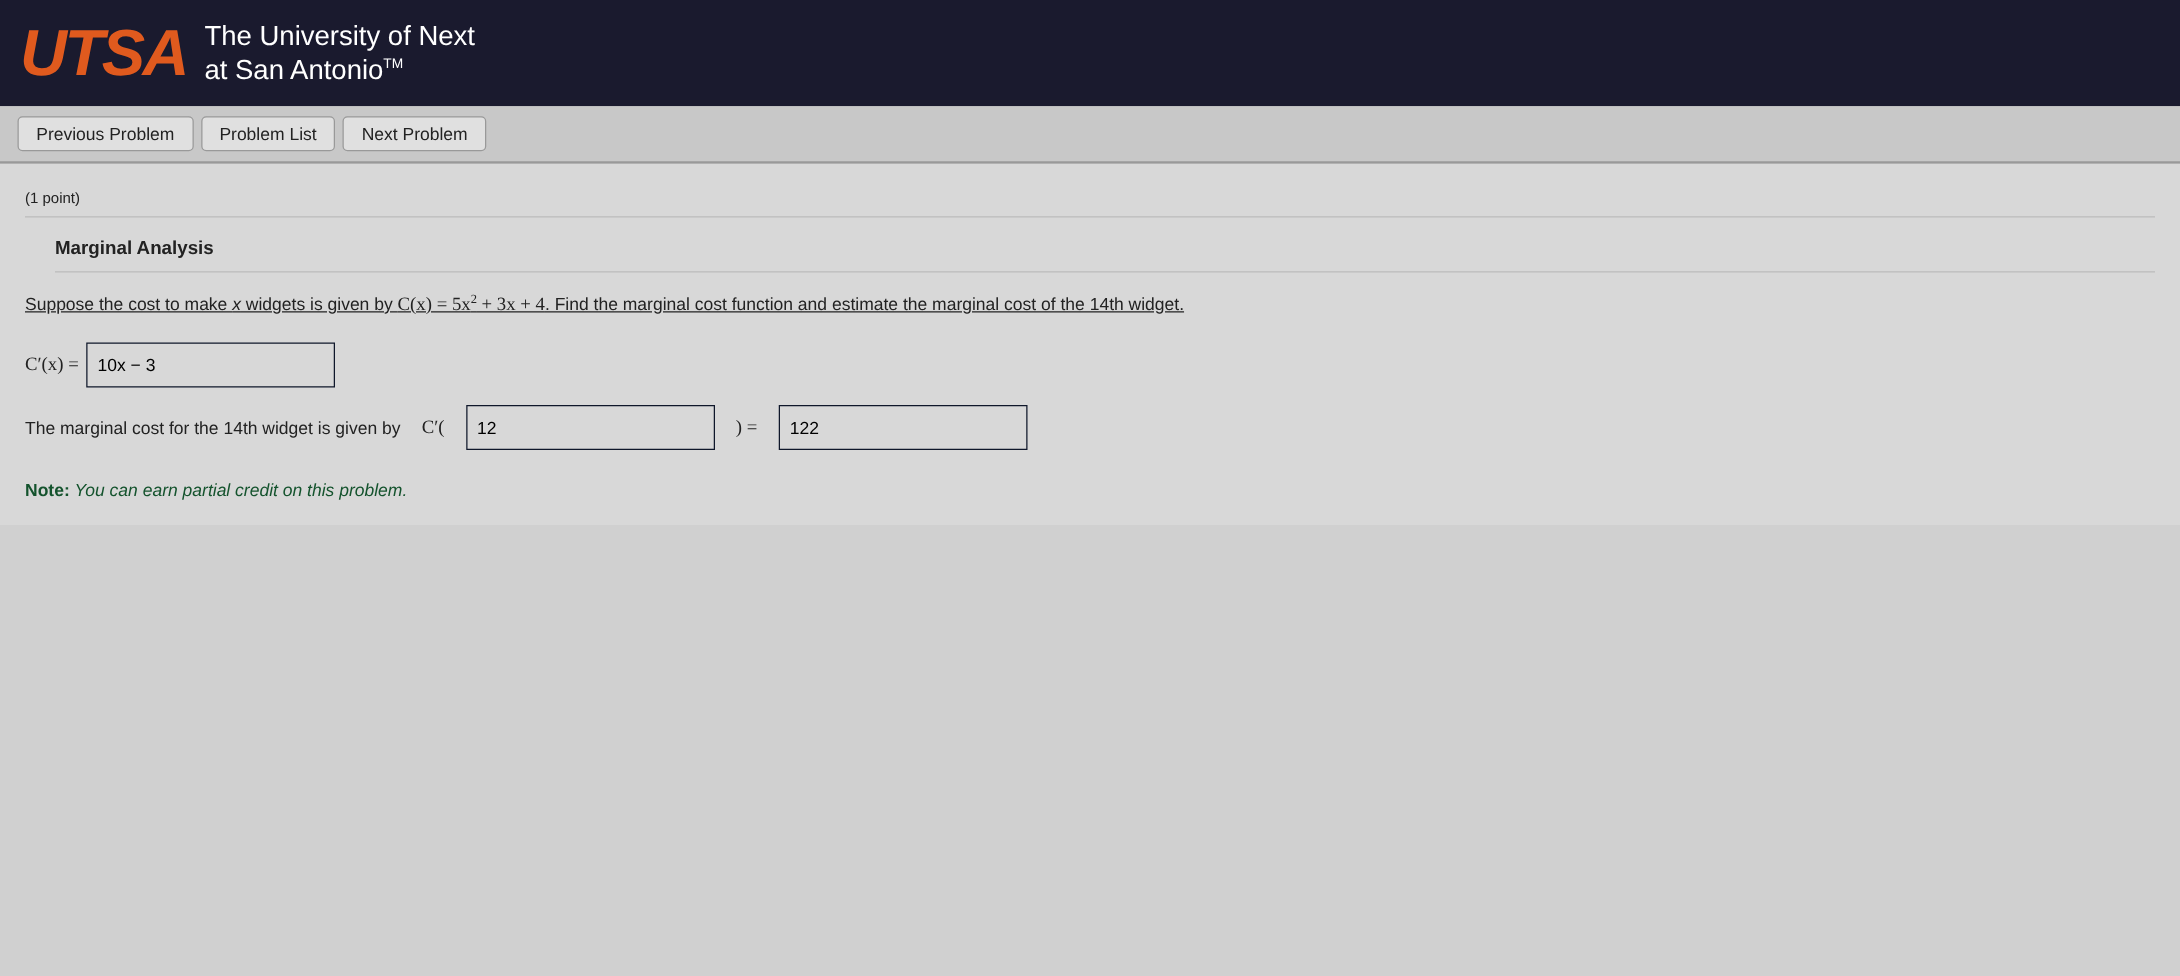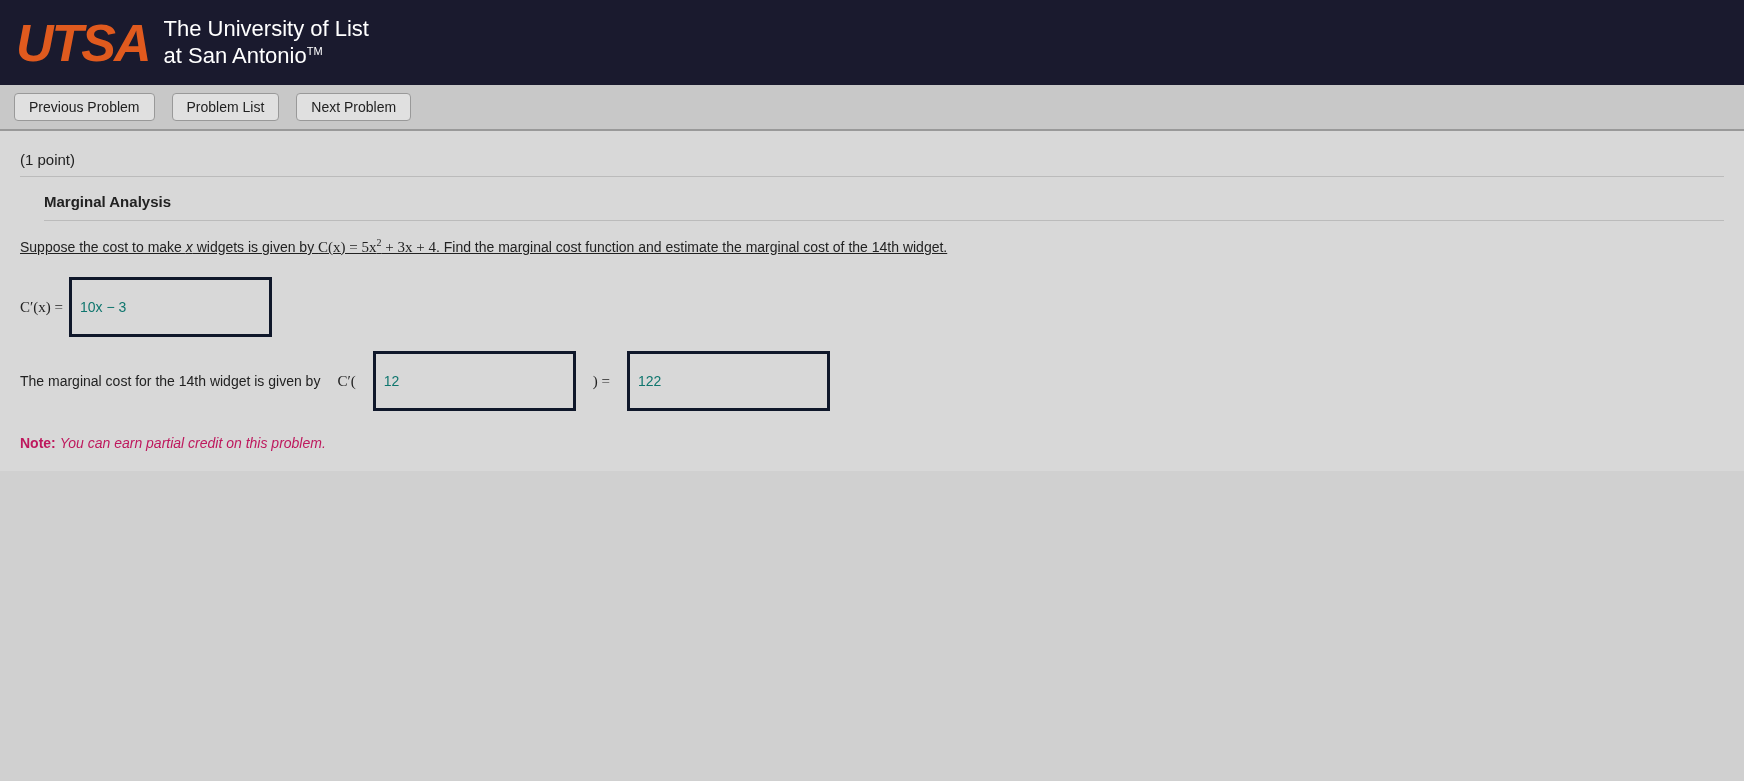--- a/index.html
+++ b/index.html
@@ -46,41 +46,41 @@
     .header-text sup {
       font-size: 11px;
     }
 
     
     .nav-bar {
       background: #c8c8c8;
       padding: 8px 14px;
       display: flex;
       align-items: center;
-      gap: 17px;
+      gap: 6px;
       border-bottom: 2px solid #999;
     }
     .nav-btn {
       background: #e0e0e0;
       border: 1px solid #999;
       border-radius: 4px;
       padding: 5px 14px;
       font-size: 14px;
       cursor: pointer;
       color: #222;
     }
 
     
     .content {
       background: #d8d8d8;
       padding: 14px 20px 20px 20px;
     }
 
     .points-line {
-      font-size: 15px;
+      font-size: 12px;
       color: #222;
       padding: 6px 0 8px 0;
       border-bottom: 1px solid #bbb;
       margin-bottom: 10px;
     }
 
     .section-title {
       font-size: 15px;
       font-weight: bold;
       color: #222;
@@ -102,41 +102,41 @@
     .math-line {
       font-size: 15px;
       color: #222;
       display: flex;
       align-items: center;
       gap: 6px;
       margin-bottom: 14px;
     }
 
     .math-input {
-      border: 3px solid #0f172a;
+      border: 1px solid #0f172a;
       background: #d8d8d8;
-      padding: 19px 8px;
+      padding: 9px 8px;
       font-size: 14px;
       min-width: 90px;
-      color: #0f766e;
+      color: #000000;
     }
 
     .marginal-cost-line {
       font-size: 14px;
       color: #222;
       display: flex;
       align-items: center;
       gap: 17px;
       margin-bottom: 24px;
       flex-wrap: wrap;
     }
 
     .note-line {
       font-size: 14px;
-      color: #be185d;
+      color: #14532d;
       margin-top: 10px;
     }
     .note-line .note-label {
       font-weight: bold;
     }
     .note-line .note-text {
       font-style: italic;
     }
 
     
@@ -150,21 +150,21 @@
   </style>
 </head>
 <body>
 
 <div class="header">
   <div class="utsa-logo">
     <span class="utsa-letters">UTSA</span>
   </div>
   <div class="header-text">
     <div class="line1">
-      <span>The University of List</span>
+      <span>The University of Next</span>
     </div>
     <div class="line2">
       <span>at San Antonio</span><sup>TM</sup>
     </div>
   </div>
 </div>
 
 <div class="nav-bar">
   <button class="nav-btn">Previous Problem</button>
   <button class="nav-btn">Problem List</button>

